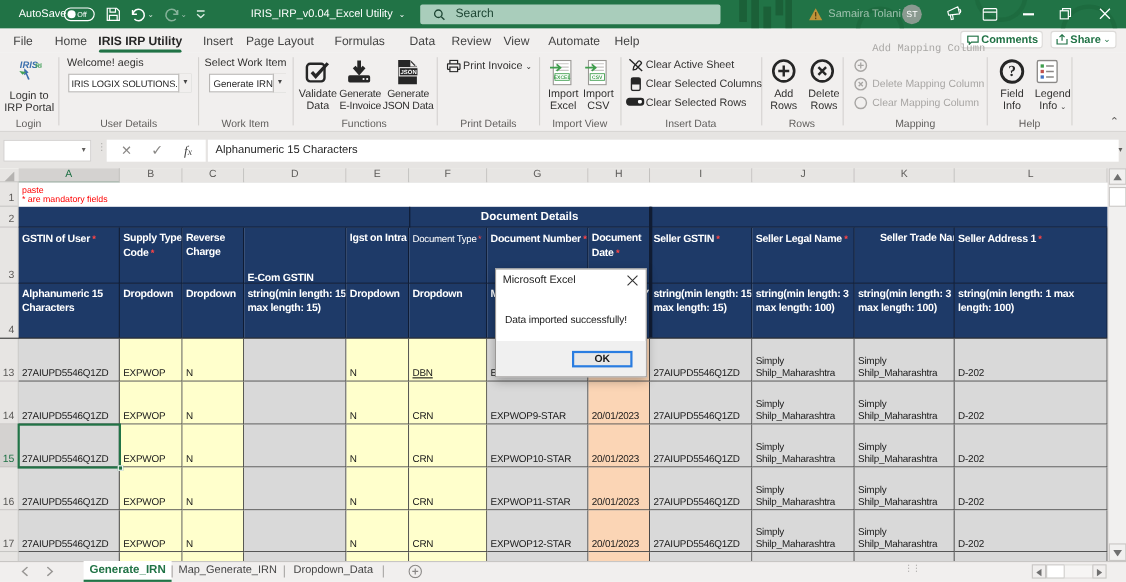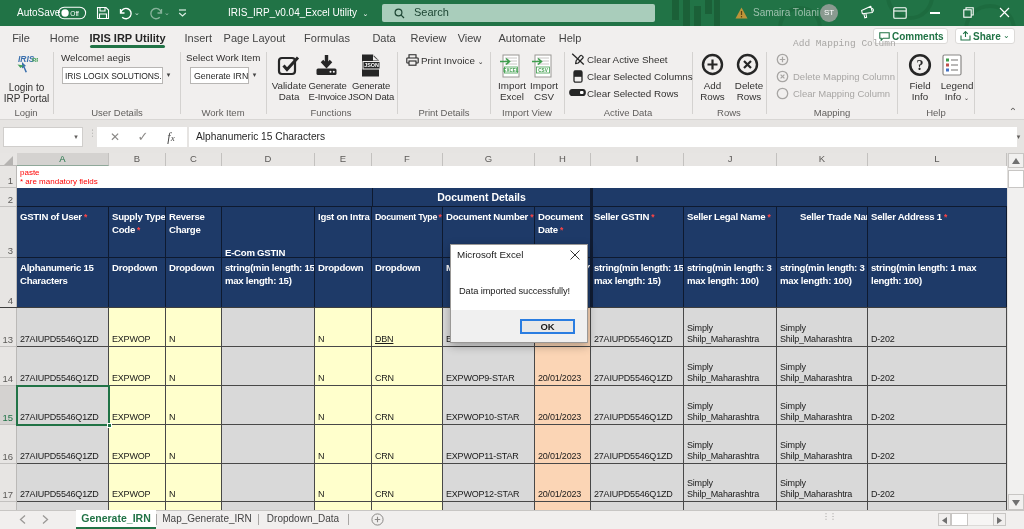--- a/index.html
+++ b/index.html
@@ -112,21 +112,21 @@
 <div style="position:absolute;left:692px;top:52px;width:1px;height:62px;background:#d4d2d0;"></div>
 <div style="position:absolute;left:766px;top:52px;width:1px;height:62px;background:#d4d2d0;"></div>
 <div style="position:absolute;left:897px;top:52px;width:1px;height:62px;background:#d4d2d0;"></div>
 <div style="position:absolute;left:974px;top:52px;width:1px;height:62px;background:#d4d2d0;"></div>
 <div style="position:absolute;left:-24px;top:107px;width:100px;height:11px;color:#605e5c;font-size:9.5px;text-align:center;line-height:11px;">Login</div>
 <div style="position:absolute;left:67px;top:107px;width:100px;height:11px;color:#605e5c;font-size:9.5px;text-align:center;line-height:11px;">User Details</div>
 <div style="position:absolute;left:173px;top:107px;width:100px;height:11px;color:#605e5c;font-size:9.5px;text-align:center;line-height:11px;">Work Item</div>
 <div style="position:absolute;left:281px;top:107px;width:100px;height:11px;color:#605e5c;font-size:9.5px;text-align:center;line-height:11px;">Functions</div>
 <div style="position:absolute;left:394px;top:107px;width:100px;height:11px;color:#605e5c;font-size:9.5px;text-align:center;line-height:11px;">Print Details</div>
 <div style="position:absolute;left:477px;top:107px;width:100px;height:11px;color:#605e5c;font-size:9.5px;text-align:center;line-height:11px;">Import View</div>
-<div style="position:absolute;left:578px;top:107px;width:100px;height:11px;color:#605e5c;font-size:9.5px;text-align:center;line-height:11px;">Active Data</div>
+<div style="position:absolute;left:578px;top:107px;width:100px;height:11px;color:#605e5c;font-size:9.5px;text-align:center;line-height:11px;">Insert Data</div>
 <div style="position:absolute;left:679px;top:107px;width:100px;height:11px;color:#605e5c;font-size:9.5px;text-align:center;line-height:11px;">Rows</div>
 <div style="position:absolute;left:782px;top:107px;width:100px;height:11px;color:#605e5c;font-size:9.5px;text-align:center;line-height:11px;">Mapping</div>
 <div style="position:absolute;left:886px;top:107px;width:100px;height:11px;color:#605e5c;font-size:9.5px;text-align:center;line-height:11px;">Help</div>
 <div style="position:absolute;left:1006px;top:106px;width:14px;height:12px;color:#605e5c;font-size:10px;text-align:center;line-height:12px;">⌃</div>
 <svg class="ab" style="left:16px;top:54px" width="22" height="20" viewBox="0 0 22 20">
 <text x="2" y="8" font-size="8.5" font-weight="bold" font-style="italic" fill="#3a6fad" font-family="Liberation Sans">IRIS</text>
 <text x="16" y="7.5" font-size="6" font-weight="bold" fill="#44a05a" font-family="Liberation Sans">RP</text>
 <path d="M6 8 L10 12 L8.5 12.5 L11 18 L9.5 18.5 L7.5 13.5 L6 14.5 Z" fill="#3a6fad"></path>
 <path d="M1.5 10.5 L8 11.5 L4.5 14 Z" fill="#44a05a"></path>
 </svg>
@@ -289,21 +289,21 @@
   </div>
 <div style="position:absolute;left:166px;top:207px;width:56px;height:51px;background:#1e3a68;border-right:1px solid #0e1a30;border-bottom:1px solid #0e1a30;font-weight:bold;color:#fff;padding:2px 2px 1px 3px;display:flex;align-items:flex-start;font-size:9px;line-height:11px;letter-spacing:-0.2px;overflow:hidden;padding-top:4px;font-size:9.6px;letter-spacing:-0.25px;line-height:12.5px;">
     <span style="white-space:nowrap;">Reverse<br>Charge</span>
   </div>
 <div style="position:absolute;left:222px;top:207px;width:93px;height:51px;background:#1e3a68;border-right:1px solid #0e1a30;border-bottom:1px solid #0e1a30;font-weight:bold;color:#fff;padding:2px 2px 1px 3px;display:flex;align-items:flex-start;font-size:9px;line-height:11px;letter-spacing:-0.2px;overflow:hidden;padding-top:4px;font-size:9.6px;letter-spacing:-0.25px;line-height:12.5px;">
     <span style="white-space:nowrap;margin-top:36px;">E-Com GSTIN</span>
   </div>
 <div style="position:absolute;left:315px;top:207px;width:57px;height:51px;background:#1e3a68;border-right:1px solid #0e1a30;border-bottom:1px solid #0e1a30;font-weight:bold;color:#fff;padding:2px 2px 1px 3px;display:flex;align-items:flex-start;font-size:9px;line-height:11px;letter-spacing:-0.2px;overflow:hidden;padding-top:4px;font-size:9.6px;letter-spacing:-0.25px;line-height:12.5px;">
     <span style="white-space:nowrap;">Igst on Intra</span>
   </div>
-<div style="position:absolute;left:372px;top:207px;width:71px;height:51px;background:#1e3a68;border-right:1px solid #0e1a30;border-bottom:1px solid #0e1a30;font-weight:bold;color:#fff;padding:2px 2px 1px 3px;display:flex;align-items:flex-start;font-size:9px;line-height:11px;letter-spacing:-0.2px;overflow:hidden;padding-top:4px;font-size:9.6px;letter-spacing:-0.25px;line-height:12.5px;">
+<div style="position:absolute;left:372px;top:207px;width:71px;height:51px;background:#1e3a68;border-right:1px solid #0e1a30;border-bottom:1px solid #0e1a30;font-weight:normal;color:#fff;padding:2px 2px 1px 3px;display:flex;align-items:flex-start;font-size:9px;line-height:11px;letter-spacing:-0.2px;overflow:hidden;padding-top:4px;font-size:9.6px;letter-spacing:-0.25px;line-height:12.5px;">
     <span style="white-space:nowrap;"><span style="font-size:8.8px;">Document Type</span><span style="color:#ff4444;font-size:8.5px;"> *</span></span>
   </div>
 <div style="position:absolute;left:443px;top:207px;width:92px;height:51px;background:#1e3a68;border-right:1px solid #0e1a30;border-bottom:1px solid #0e1a30;font-weight:bold;color:#fff;padding:2px 2px 1px 3px;display:flex;align-items:flex-start;font-size:9px;line-height:11px;letter-spacing:-0.2px;overflow:hidden;padding-top:4px;font-size:9.6px;letter-spacing:-0.25px;line-height:12.5px;">
     <span style="white-space:nowrap;">Document Number<span style="color:#ff4444;font-size:8.5px;"> *</span></span>
   </div>
 <div style="position:absolute;left:535px;top:207px;width:56px;height:51px;background:#1e3a68;border-right:1px solid #0e1a30;border-bottom:1px solid #0e1a30;font-weight:bold;color:#fff;padding:2px 2px 1px 3px;display:flex;align-items:flex-start;font-size:9px;line-height:11px;letter-spacing:-0.2px;overflow:hidden;padding-top:4px;font-size:9.6px;letter-spacing:-0.25px;line-height:12.5px;">
     <span style="white-space:nowrap;">Document<br>Date<span style="color:#ff4444;font-size:8.5px;"> *</span></span>
   </div>
 <div style="position:absolute;left:591px;top:207px;width:93px;height:51px;background:#1e3a68;border-right:1px solid #0e1a30;border-bottom:1px solid #0e1a30;font-weight:bold;color:#fff;padding:2px 2px 1px 3px;display:flex;align-items:flex-start;font-size:9px;line-height:11px;letter-spacing:-0.2px;overflow:hidden;padding-top:4px;font-size:9.6px;letter-spacing:-0.25px;line-height:12.5px;">
     <span style="white-space:nowrap;">Seller GSTIN<span style="color:#ff4444;font-size:8.5px;"> *</span></span>

